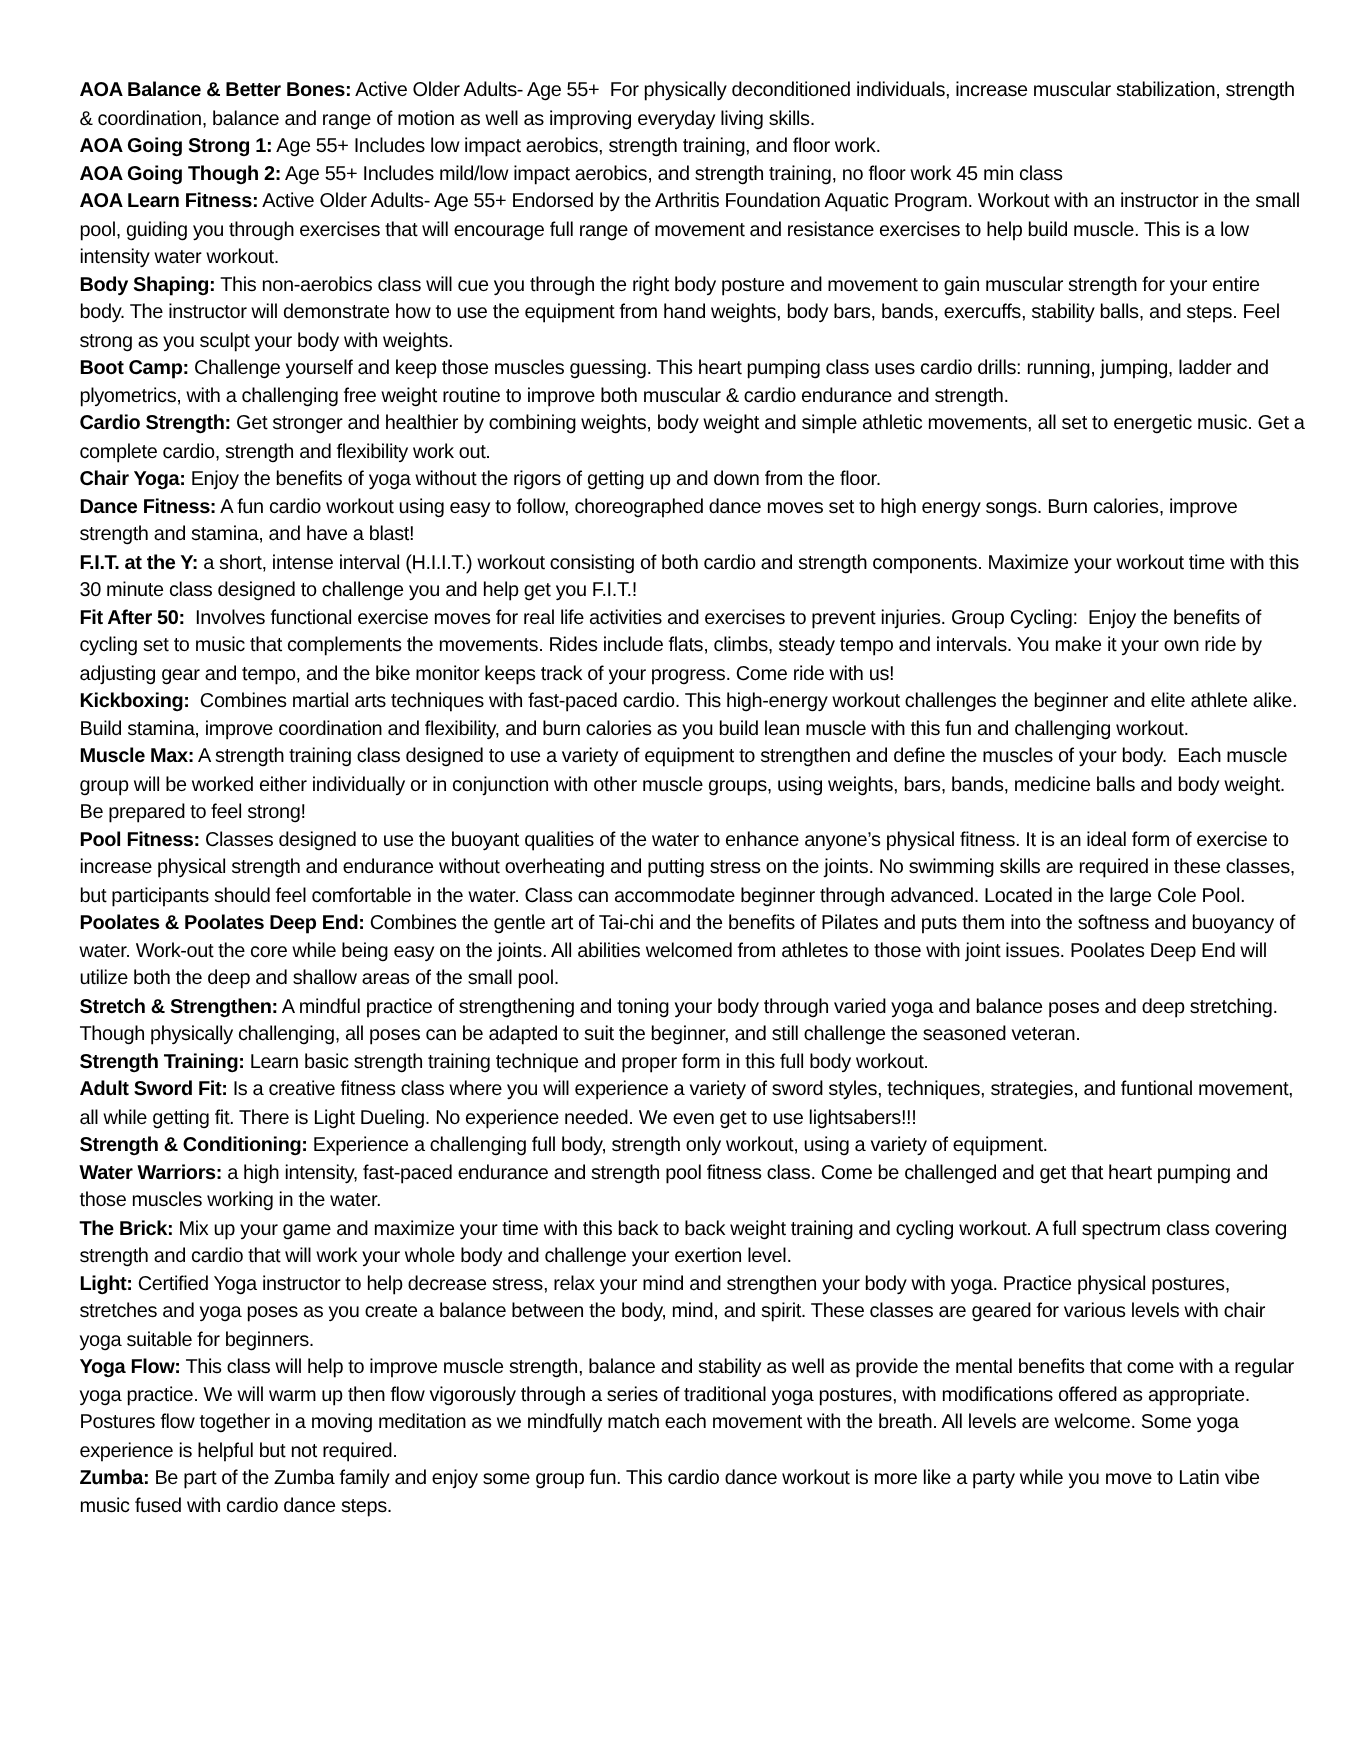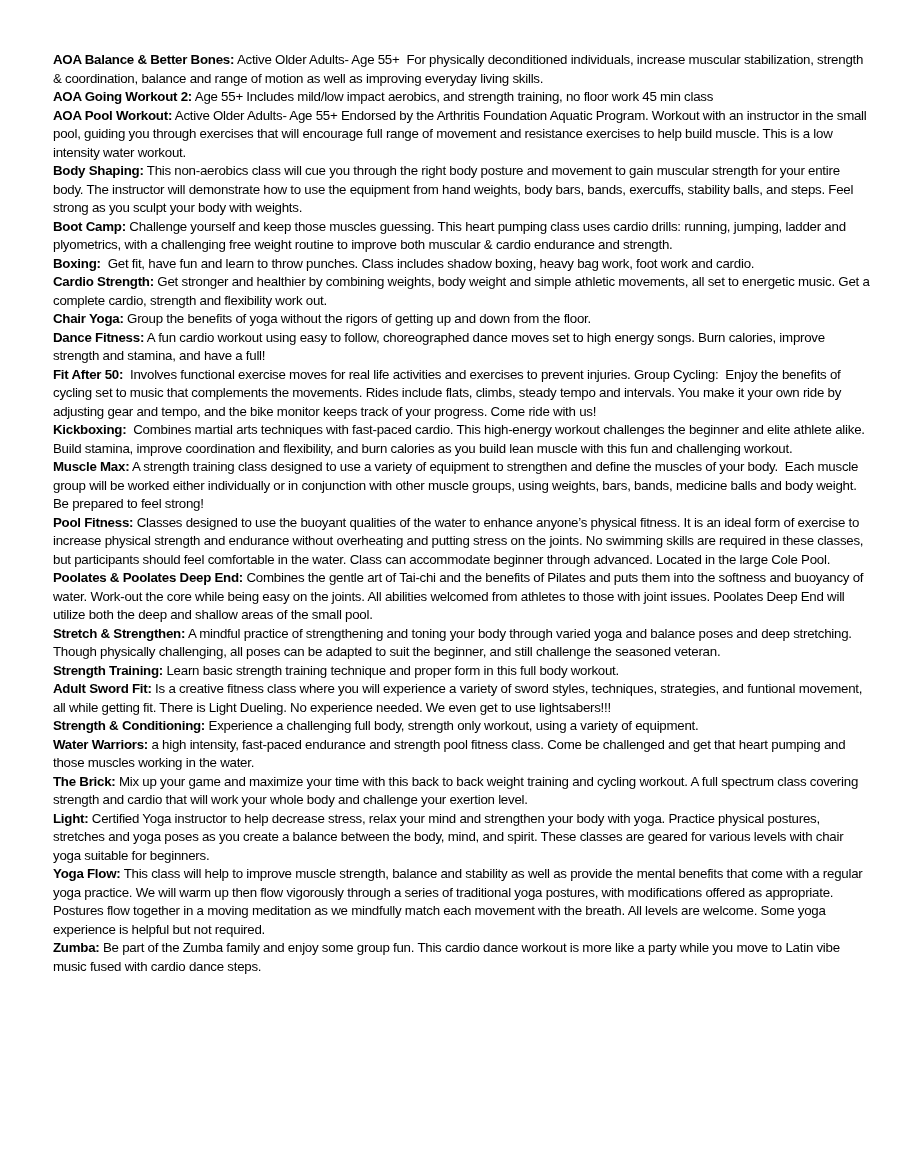--- a/index.html
+++ b/index.html
@@ -27,37 +27,38 @@
     font-weight: bold;
   }
 </style>
 </head>
 <body>
 
 <div class="page">
   <div id="entries">
   <p class="entry"><span class="entry-name">AOA Balance &amp; Better Bones:</span><span class="entry-desc"> Active Older Adults- Age 55+  For physically deconditioned individuals, increase muscular stabilization, strength &amp; coordination, balance and range of motion as well as improving everyday living skills.</span></p>
 
+  <p class="entry"><span class="entry-name">AOA Going Strong 1:</span><span class="entry-desc"> Age 55+ Includes low impact aerobics, strength training, and floor work.</span></p>
 
-  <p class="entry"><span class="entry-name">AOA Going Workout 2:</span><span class="entry-desc"> Age 55+ Includes mild/low impact aerobics, and strength training, no floor work 45 min class</span></p>
+  <p class="entry"><span class="entry-name">AOA Going Though 2:</span><span class="entry-desc"> Age 55+ Includes mild/low impact aerobics, and strength training, no floor work 45 min class</span></p>
 
-  <p class="entry"><span class="entry-name">AOA Pool Workout:</span><span class="entry-desc"> Active Older Adults- Age 55+ Endorsed by the Arthritis Foundation Aquatic Program. Workout with an instructor in the small pool, guiding you through exercises that will encourage full range of movement and resistance exercises to help build muscle. This is a low intensity water workout.</span></p>
+  <p class="entry"><span class="entry-name">AOA Learn Fitness:</span><span class="entry-desc"> Active Older Adults- Age 55+ Endorsed by the Arthritis Foundation Aquatic Program. Workout with an instructor in the small pool, guiding you through exercises that will encourage full range of movement and resistance exercises to help build muscle. This is a low intensity water workout.</span></p>
 
   <p class="entry"><span class="entry-name">Body Shaping:</span><span class="entry-desc"> This non-aerobics class will cue you through the right body posture and movement to gain muscular strength for your entire body. The instructor will demonstrate how to use the equipment from hand weights, body bars, bands, exercuffs, stability balls, and steps. Feel strong as you sculpt your body with weights.</span></p>
 
   <p class="entry"><span class="entry-name">Boot Camp:</span><span class="entry-desc"> Challenge yourself and keep those muscles guessing. This heart pumping class uses cardio drills: running, jumping, ladder and plyometrics, with a challenging free weight routine to improve both muscular &amp; cardio endurance and strength.</span></p>
 
-  <p class="entry"><span class="entry-name">Boxing:</span><span class="entry-desc">  Get fit, have fun and learn to throw punches. Class includes shadow boxing, heavy bag work, foot work and cardio.</span></p>
 
   <p class="entry"><span class="entry-name">Cardio Strength:</span><span class="entry-desc"> Get stronger and healthier by combining weights, body weight and simple athletic movements, all set to energetic music. Get a complete cardio, strength and flexibility work out.</span></p>
 
-  <p class="entry"><span class="entry-name">Chair Yoga:</span><span class="entry-desc"> Group the benefits of yoga without the rigors of getting up and down from the floor.</span></p>
+  <p class="entry"><span class="entry-name">Chair Yoga:</span><span class="entry-desc"> Enjoy the benefits of yoga without the rigors of getting up and down from the floor.</span></p>
 
-  <p class="entry"><span class="entry-name">Dance Fitness:</span><span class="entry-desc"> A fun cardio workout using easy to follow, choreographed dance moves set to high energy songs. Burn calories, improve strength and stamina, and have a full!</span></p>
+  <p class="entry"><span class="entry-name">Dance Fitness:</span><span class="entry-desc"> A fun cardio workout using easy to follow, choreographed dance moves set to high energy songs. Burn calories, improve strength and stamina, and have a blast!</span></p>
 
+  <p class="entry"><span class="entry-name">F.I.T. at the Y:</span><span class="entry-desc"> a short, intense interval (H.I.I.T.) workout consisting of both cardio and strength components. Maximize your workout time with this 30 minute class designed to challenge you and help get you F.I.T.!</span></p>
 
   <p class="entry"><span class="entry-name">Fit After 50:</span><span class="entry-desc">  Involves functional exercise moves for real life activities and exercises to prevent injuries. Group Cycling:  Enjoy the benefits of cycling set to music that complements the movements. Rides include flats, climbs, steady tempo and intervals. You make it your own ride by adjusting gear and tempo, and the bike monitor keeps track of your progress. Come ride with us!</span></p>
 
   <p class="entry"><span class="entry-name">Kickboxing:</span><span class="entry-desc">  Combines martial arts techniques with fast-paced cardio. This high-energy workout challenges the beginner and elite athlete alike. Build stamina, improve coordination and flexibility, and burn calories as you build lean muscle with this fun and challenging workout.</span></p>
 
   <p class="entry"><span class="entry-name">Muscle Max:</span><span class="entry-desc"> A strength training class designed to use a variety of equipment to strengthen and define the muscles of your body.  Each muscle group will be worked either individually or in conjunction with other muscle groups, using weights, bars, bands, medicine balls and body weight.  Be prepared to feel strong!</span></p>
 
 
   <p class="entry"><span class="entry-name">Pool Fitness:</span><span class="entry-desc"> Classes designed to use the buoyant qualities of the water to enhance anyone’s physical fitness. It is an ideal form of exercise to increase physical strength and endurance without overheating and putting stress on the joints. No swimming skills are required in these classes, but participants should feel comfortable in the water. Class can accommodate beginner through advanced. Located in the large Cole Pool.</span></p>
 

